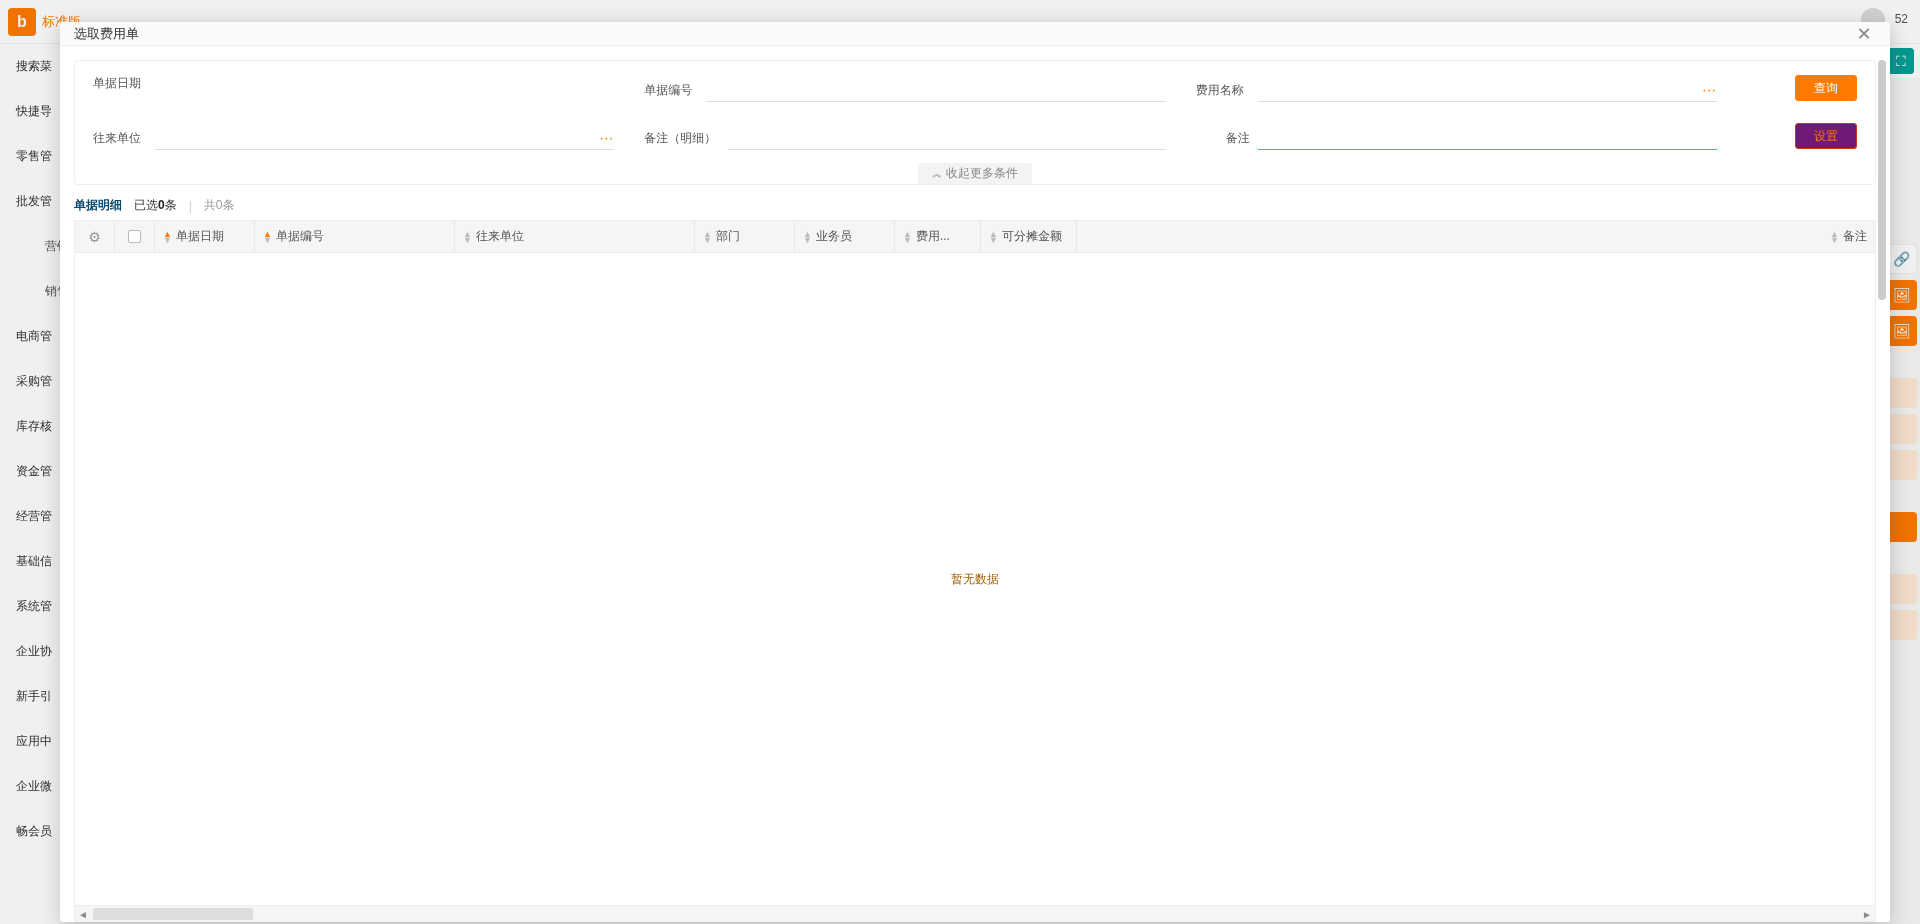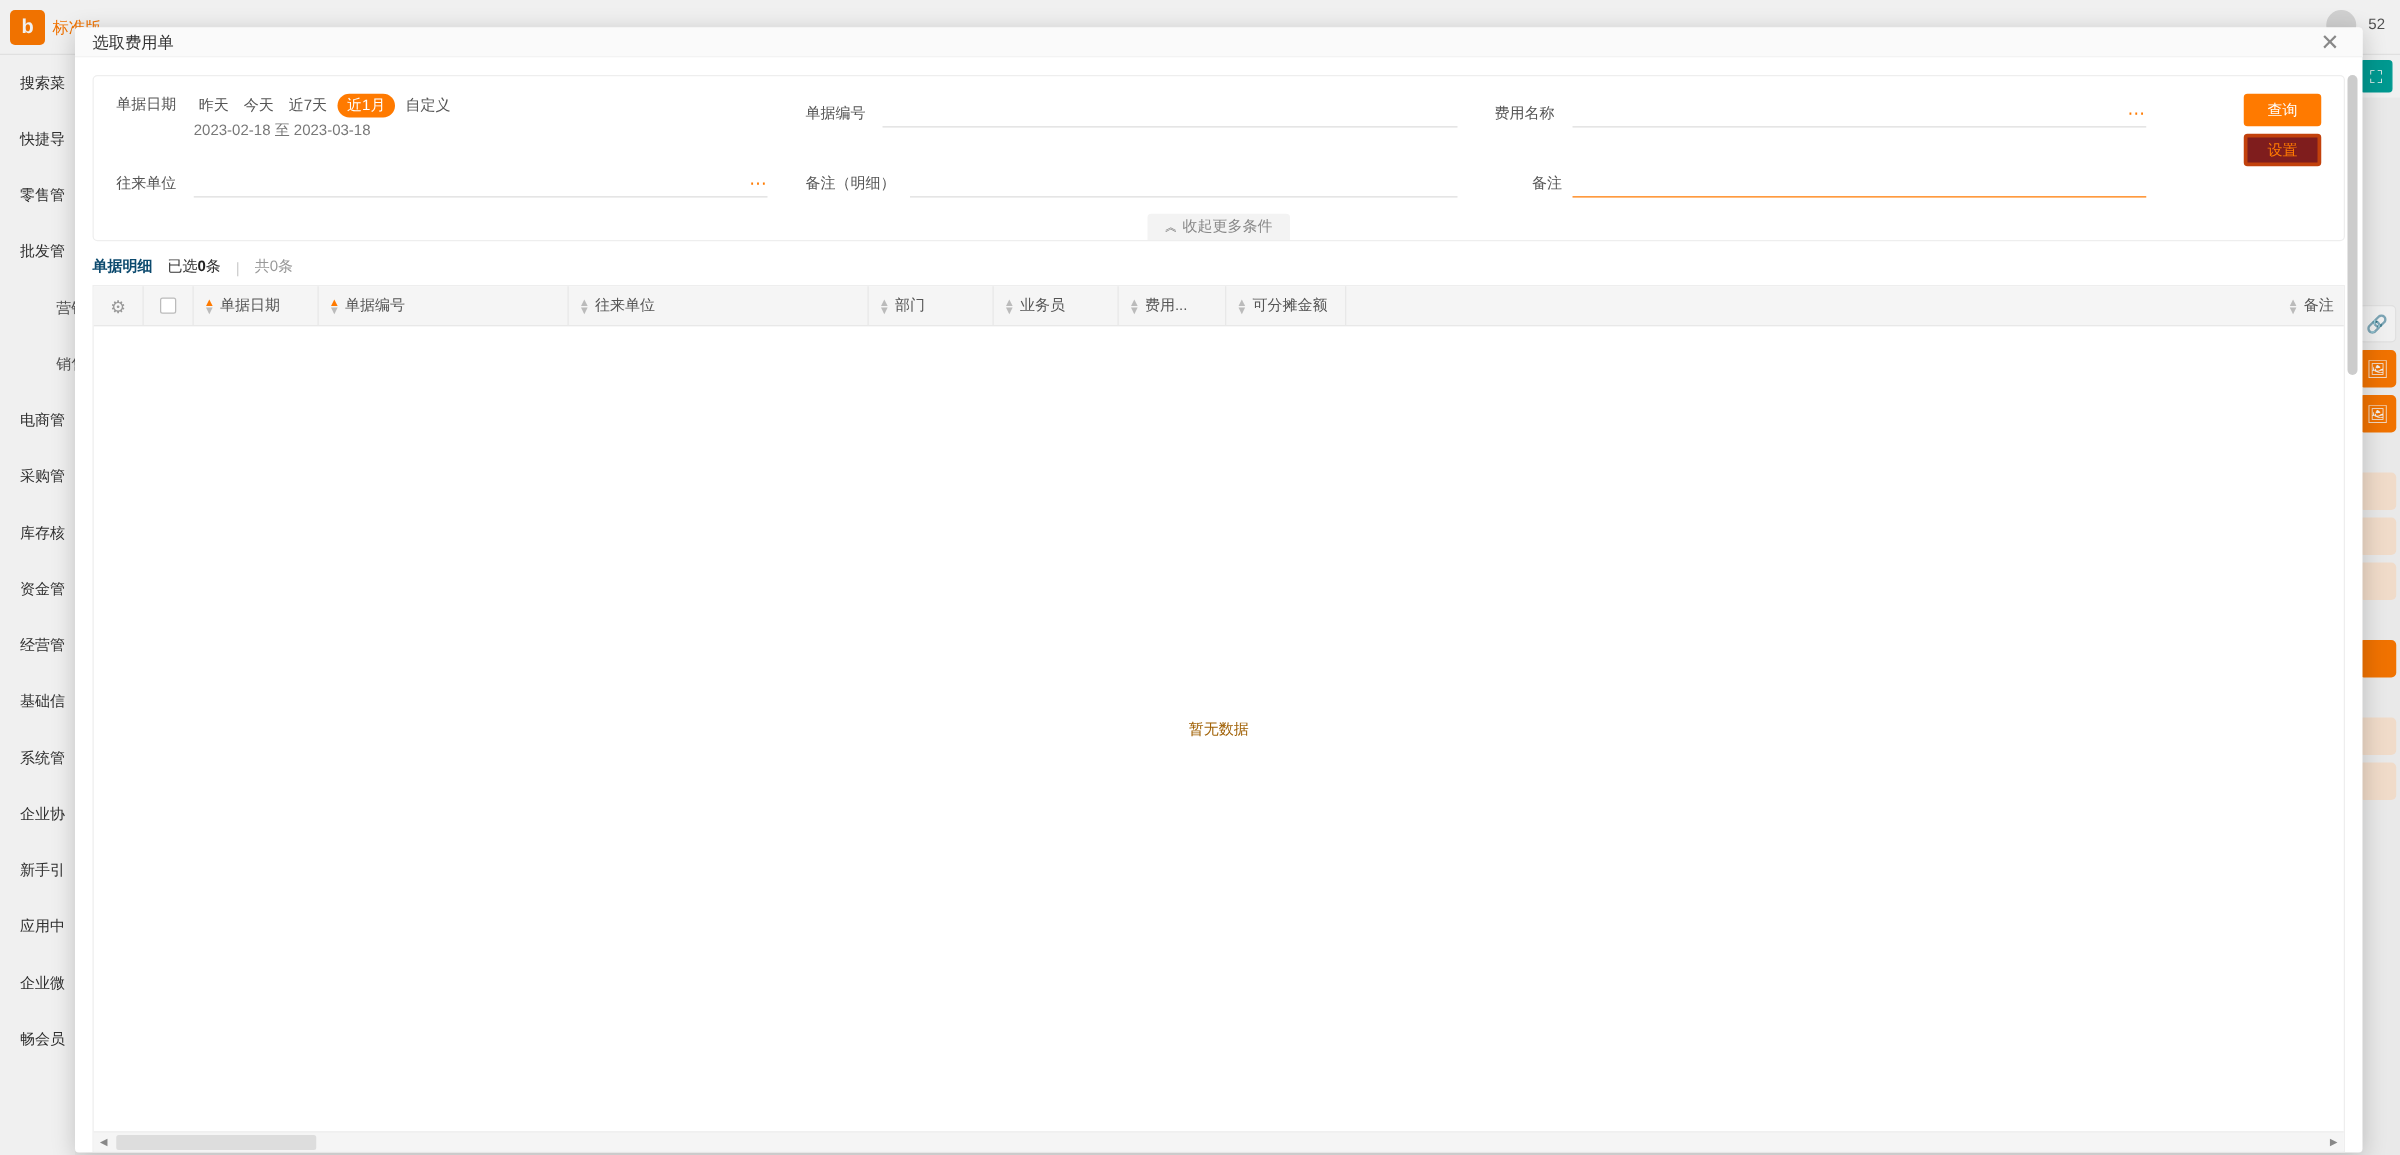--- a/index.html
+++ b/index.html
@@ -43,24 +43,24 @@
   .field-body { flex: 1; position: relative; }
   .underline-input { width: 100%; border: none; border-bottom: 1px solid #ddd; height: 24px; font-size: 12px; outline: none; background: transparent; }
   .underline-input.focused{ border-bottom-color:#ff7a00; }
   .dots { position: absolute; right: 0; bottom: 4px; color: #ff7a00; letter-spacing: 1px; font-size: 14px; cursor: pointer; }
   
   .date-quick { display: flex; align-items: center; gap: 4px; flex-wrap: wrap;}
   .date-opt { padding: 0 4px; color: #555; font-size: 12px; cursor: pointer; }
   .date-opt.sel { background: #ff7a00; color: #fff; border-radius: 10px; padding: 1px 8px; }
   .date-range { color: #777; font-size: 12px; margin-top: 2px; padding-left:0px;}
   
-  .action-col { display: flex; flex-direction: column; gap: 6px; align-items:flex-end;}
+  .action-col { display: flex; flex-direction: column; gap: 22px; align-items:flex-end;}
   .btn { width: 62px; height: 26px; border-radius: 3px; font-size: 12px; display: flex; align-items: center; justify-content: center; cursor: pointer; }
   .btn-primary { background: #ff7a00; color: #fff; border: 1px solid #ff7a00; }
-  .btn-ghost { background: #7f1d1d; color: #ff7a00; border: 3px solid #c2410c; }
+  .btn-ghost { background: #701a75; color: #ff7a00; border: 1px solid #c2410c; }
   
   .collapse-bar { text-align: center; margin-top: 10px; }
   .collapse-pill { display: inline-flex; align-items: center; gap: 4px; background: #f3f3f3; color: #888; font-size: 12px; padding: 2px 14px; border-radius: 3px 3px 0 0; cursor: pointer; }
   .chevrons{ font-size:10px; }
   
   .list-meta { display: flex; align-items: center; gap: 12px; margin: 12px 0 6px 0; font-size: 12px; }
   .list-meta .bold { font-weight: 600; color: #0c4a6e; }
   .list-meta .sel-count { color: #333; }
   .list-meta .sel-count b{ color:#222; font-weight:600;}
   .list-meta .divider { color: #ccc; }
@@ -150,30 +150,20 @@
     <div class="modal-title">选取费用单</div>
     <div class="modal-close">✕</div>
   </div>
   <div class="modal-body">
     <div class="body-scroll-right"></div>
     <div class="filter-card">
       <div class="filter-grid">
 
         <div class="field" style="align-items:flex-start;">
           <div class="field-label">单据日期</div>
-          <div class="field-body">
-            <div class="date-quick" id="date-quick">
-                <span class="date-opt">昨天</span>
-                <span class="date-opt">今天</span>
-                <span class="date-opt">近7天</span>
-                <span class="date-opt sel">近1月</span>
-                <span class="date-opt">自定义</span>
-              </div>
-            <div class="date-range">2023-02-18 至 2023-03-18</div>
-          </div>
         </div>
 
         <div class="field">
           <div class="field-label">单据编号</div>
           <div class="field-body"><input class="underline-input" style=""></div>
         </div>
 
         <div class="field">
           <div class="field-label">费用名称</div>
           <div class="field-body">

